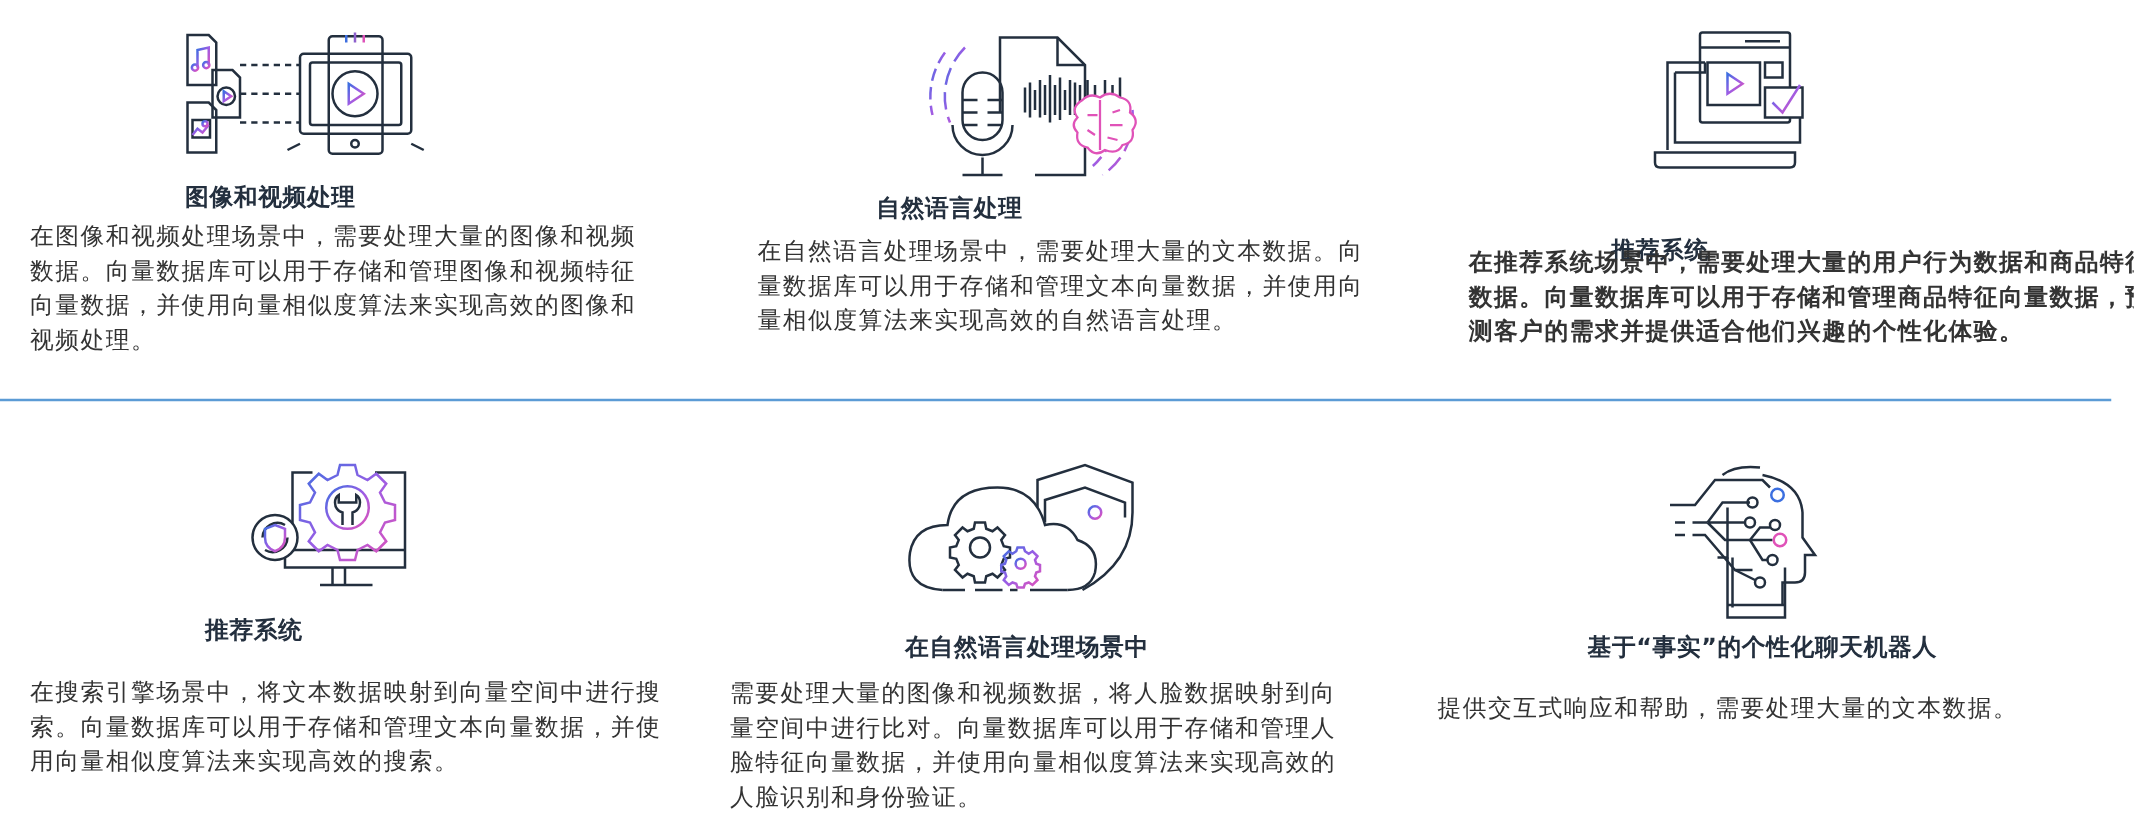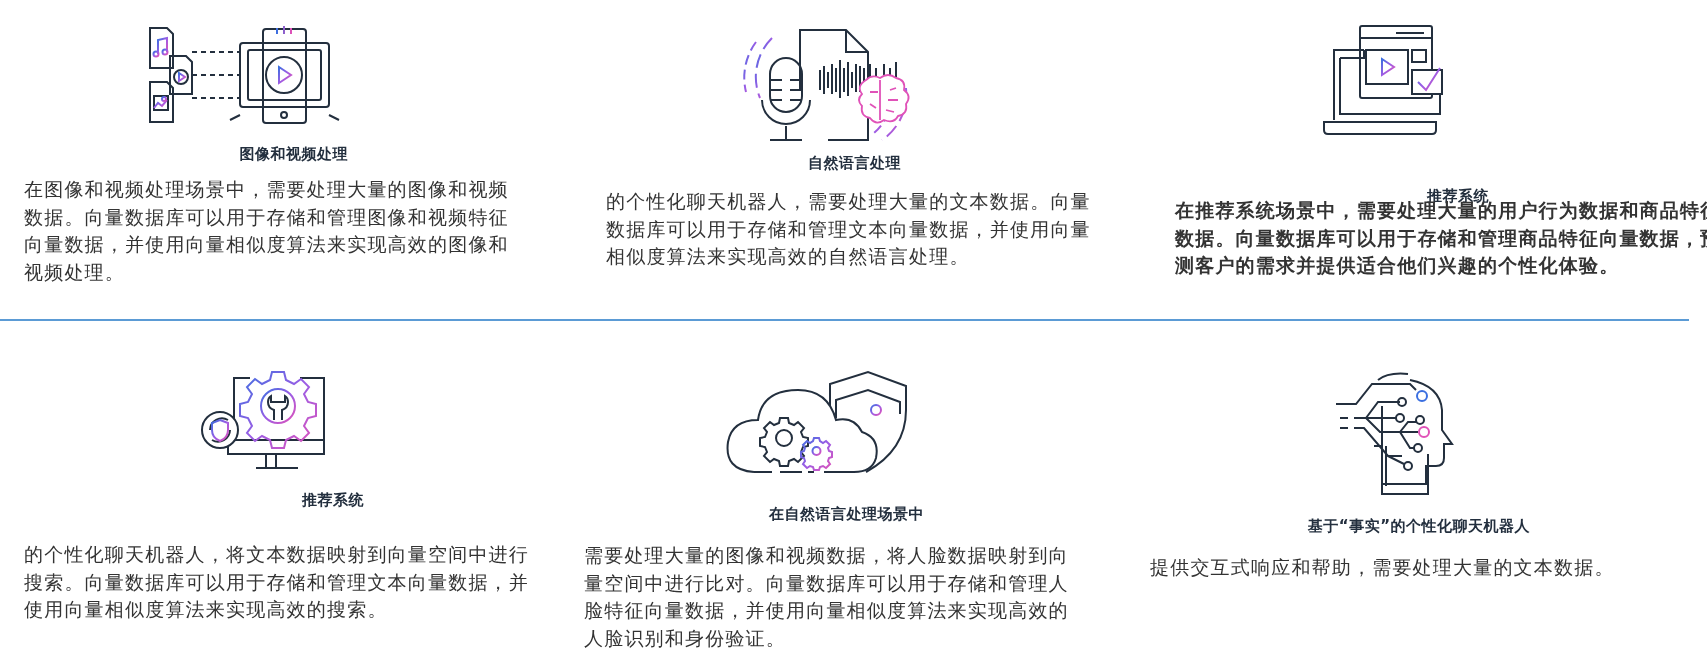--- a/index.html
+++ b/index.html
@@ -3,22 +3,22 @@
   <meta charset="utf-8">
   <style>
     html, body { margin: 0; padding: 0; background: #ffffff; }
     body {
       width: 1707px; height: 658px; position: relative; overflow: hidden;
       font-family: "DejaVu Sans", "Liberation Sans", sans-serif;
     }
     .card { position: absolute; }
     .icon { position: absolute; }
     .title {
-      position: absolute; font-weight: bold; font-size: 15px; color: #232f3e;
-      text-align: right; white-space: nowrap; letter-spacing: 0.5px;
+      position: absolute; font-weight: bold; font-size: 19px; color: #232f3e;
+      text-align: left; white-space: nowrap; letter-spacing: 0.5px;
     }
     .desc {
       position: absolute; font-family: "DejaVu Serif", "Liberation Serif", serif;
       font-size: 19px; line-height: 27.5px; color: #333333; letter-spacing: 1.2px;
     }
     .divider {
       position: absolute; left: 0; top: 319px; width: 1689px; height: 2px;
       background: #5b9bd5;
     }
     svg { overflow: visible; }
@@ -90,21 +90,21 @@
     <path d="M28 72 a24 24 0 0 0 48 0 M52 98 v14 M36 112 h32"></path>
 
     <path d="M86 42 v20 M90 38 v28 M94 44 v16 M98 36 v30 M102 40 v24 M106 32 v38 M110 40 v24 M114 34 v34 M118 44 v16 M122 36 v28 M126 38 v26 M130 40 v22 M136 36 v14 M142 40 v20 M150 36 v30 M156 40 v24 M162 34 v36"></path>
 
     <g stroke="#e052b8" stroke-width="1.8" fill="#fff">
       <path d="M128 66 q-6 -8 4 -14 q6 -6 14 -2 q8 -6 16 0 q10 2 8 12 q8 6 2 14 q2 10 -8 12 q-4 8 -14 4 q-8 6 -14 -2 q-10 -2 -8 -12 q-6 -6 0 -12 z"></path>
       <path d="M146 52 v40 M136 64 h8 M136 76 l6 4 M156 62 l6 -2 M154 72 h10 M152 82 l8 2"></path>
     </g>
   </svg>
   <div class="title" style="left:701px;top:154px;width:200px;">自然语言处理</div>
-  <div class="desc" style="left:606px;top:188px;width:490px;">的个性化聊天机器人，需要处理大量的文本数据。向量数据库可以用于存储和管理文本向量数据，并使用向量相似度算法来实现高效的自然语言处理。</div>
+  <div class="desc" style="left:606px;top:188px;width:490px;">在自然语言处理场景中，需要处理大量的文本数据。向量数据库可以用于存储和管理文本向量数据，并使用向量相似度算法来实现高效的自然语言处理。</div>
 </div>
 
 <div class="card">
   <svg class="icon" style="left:1324px;top:26px" width="130" height="110" viewBox="0 0 130 110" fill="none" stroke="#232f3e" stroke-width="2">
     <path d="M40 24 h-30 v70 M16 32 h24 v-8 M16 32 v56 h100 v-20"></path>
     <path d="M0 96 h112 v8 q0 4 -4 4 h-104 q-4 0 -4 -4 z"></path>
     <rect x="36" y="0" width="72" height="72" rx="2"></rect>
     <path d="M36 12 h72"></path>
     <path d="M44 7 h4 M52 7 h4 M60 7 h4" stroke="url(#gradh)"></path>
     <path d="M72 7 h28"></path>
@@ -129,21 +129,21 @@
 
     <path d="M72 6 h12 l2 8 l8 4 l7 -5 l8 8 l-5 7 l4 8 l8 2 v12 l-8 2 l-4 8 l5 7 l-8 8 l-7 -5 l-8 4 l-2 8 h-12 l-2 -8 l-8 -4 l-7 5 l-8 -8 l5 -7 l-4 -8 l-8 -2 v-12 l8 -2 l4 -8 l-5 -7 l8 -8 l7 5 l8 -4 z" stroke="url(#grad)"></path>
     <circle cx="78" cy="40" r="17" stroke="url(#grad)"></circle>
     <path d="M74 54 v-10 q-6 -2 -6 -8 q0 -4 3 -6 v6 h14 v-6 q3 2 3 6 q0 6 -6 8 v10" stroke="#232f3e"></path>
 
     <circle cx="20" cy="64" r="18" fill="#fff"></circle>
     <path d="M10 64 a12 12 0 0 1 18 -10 M30 64 a12 12 0 0 1 -18 10"></path>
     <path d="M20 54 l8 3 v7 q0 8 -8 11 q-8 -3 -8 -11 v-7 z" stroke="url(#grad)"></path>
   </svg>
   <div class="title" style="left:164px;top:491px;width:200px;">推荐系统</div>
-  <div class="desc" style="left:24px;top:541px;width:525px;">的个性化聊天机器人，将文本数据映射到向量空间中进行搜索。向量数据库可以用于存储和管理文本向量数据，并使用向量相似度算法来实现高效的搜索。</div>
+  <div class="desc" style="left:24px;top:541px;width:525px;">在搜索引擎场景中，将文本数据映射到向量空间中进行搜索。向量数据库可以用于存储和管理文本向量数据，并使用向量相似度算法来实现高效的搜索。</div>
 </div>
 
 <div class="card">
   <svg class="icon" style="left:724px;top:372px" width="200" height="110" viewBox="0 0 200 110" fill="none" stroke="#232f3e" stroke-width="2">
     <path d="M30 100 q-30 -2 -26 -30 q4 -22 30 -22 q4 -30 40 -30 q30 0 38 30 q18 -4 26 12 q18 6 14 26 q-4 14 -22 14"></path>
     <path d="M30 100 h18 M56 100 h22 M84 100 h6 M100 100 h30"></path>
     <path d="M106 34 v-22 l38 -12 l38 14 v24 q0 40 -40 62"></path>
     <path d="M112 46 v-18 l32 -10 l32 12 v12"></path>
     <circle cx="152" cy="38" r="5" stroke="url(#grad)"></circle>
     <path d="M152 43 v18" stroke="url(#grad)"></path>
@@ -168,15 +168,15 @@
     <path d="M62 60 l8 -10 h8 M62 60 l10 16 h4"></path>
     <circle cx="64" cy="30" r="4"></circle>
     <circle cx="62" cy="46" r="4"></circle>
     <circle cx="82" cy="48" r="4"></circle>
     <circle cx="80" cy="76" r="4"></circle>
     <circle cx="70" cy="94" r="4"></circle>
     <path d="M50 84 l16 8"></path>
     <circle cx="84" cy="24" r="5" stroke="#3b6fe0"></circle>
     <circle cx="86" cy="60" r="5" stroke="#e052b8"></circle>
   </svg>
-  <div class="title" style="left:1270px;top:505px;width:260px;margin-top:12px;">基于“事实”的个性化聊天机器人</div>
+  <div class="title" style="left:1270px;top:505px;width:260px;">基于“事实”的个性化聊天机器人</div>
   <div class="desc" style="left:1150px;top:554px;width:540px;">提供交互式响应和帮助，需要处理大量的文本数据。</div>
 </div>
 
 </body></html>

